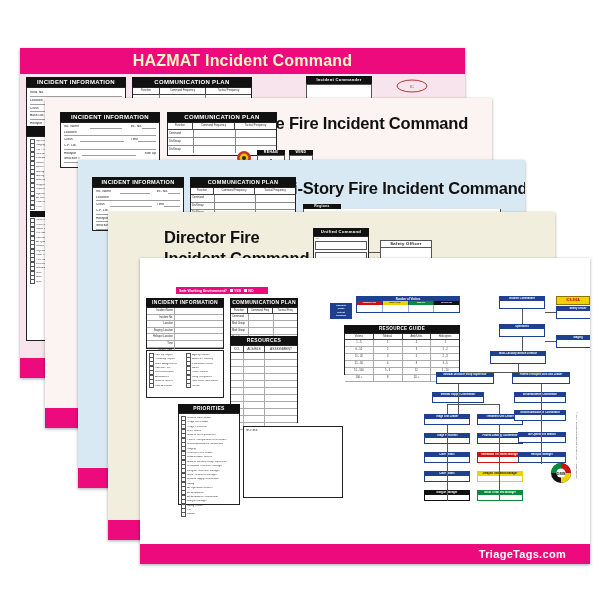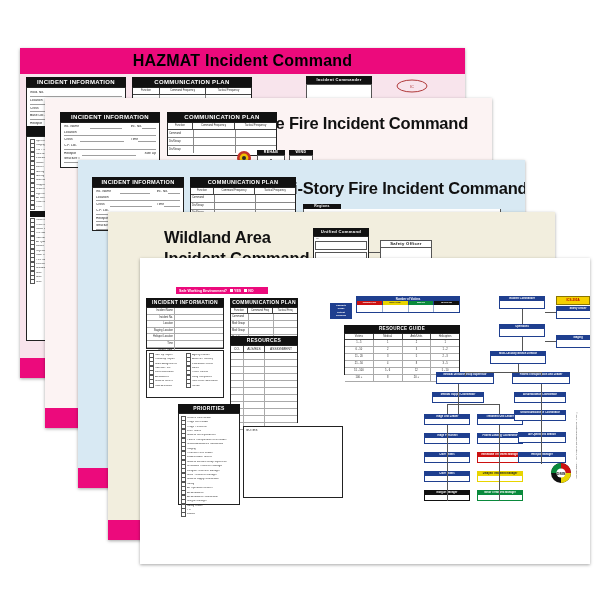--- a/index.html
+++ b/index.html
@@ -11,21 +11,21 @@
   #stage{position:relative;width:600px;height:600px;background:#fff;}
 
   
   .card{position:absolute;box-sizing:border-box;background:#fff;
         box-shadow:0 1px 3px rgba(0,0,0,.35);overflow:hidden;}
   .card .hdr{position:absolute;left:0;top:0;width:100%;background:#EC0A7C;
         display:flex;align-items:center;justify-content:center;}
   .card .ftr{position:absolute;left:0;bottom:0;width:100%;background:#EC0A7C;}
   .card .body{position:absolute;left:0;width:100%;}
 
-  .ttl-w{color:#000000;font-weight:bold;letter-spacing:.2px;white-space:nowrap;}
+  .ttl-w{color:#fef9c3;font-weight:bold;letter-spacing:.2px;white-space:nowrap;}
   .ttl-b{color:#111;font-weight:bold;white-space:nowrap;letter-spacing:-.2px;}
 
   
   .secbar{background:#111;color:#fff;font-weight:bold;text-align:center;
           letter-spacing:.3px;overflow:hidden;white-space:nowrap;}
   .panel{border:1px solid #222;background:#fff;box-sizing:border-box;}
   .gridbox{border:1px solid #555;box-sizing:border-box;}
 
   
   .mline{height:1px;background:#7a7a7a;opacity:.72;}
@@ -708,21 +708,21 @@
             </div>
         </div>
       </div>
     </div>
     <div class="ftr" style="height:20px;"></div>
   </div>
 
   <div class="card" style="left:108px;top:212px;width:447px;height:328px;background:#F2EEDE;">
     <div class="body" style="top:0;height:308px;">
       <div style="position:absolute;left:56px;top:16px;">
-        <div class="ttl-b" style="font-size:16.5px;">Wildland Area</div>
+        <div class="ttl-b" style="font-size:16.5px;">Director Fire</div>
         <div class="ttl-b" style="font-size:16.5px;margin-top:2px;">Incident Command</div>
       </div>
 
       <div style="position:absolute;left:205px;top:16px;width:56px;">
         <div class="secbar" style="font-size:4.2px;line-height:6px;height:6px;border:1px solid #111;">Unified Command</div>
         <div class="panel" style="height:40px;padding:1px;">
           <div class="mlabel" style="padding-left:1px;">IC</div>
           <div class="gridbox" style="height:9px;margin-bottom:2px;"></div>
           <div class="gridbox" style="height:9px;margin-bottom:2px;"></div>
           <div class="gridbox" style="height:9px;"></div>
@@ -1381,15 +1381,18 @@
           <path d="M3 11 A10 10 0 0 1 13 1 L13 11 Z" fill="#0a8a3c"></path>
           <path d="M13 1 A10 10 0 0 1 23 11 L13 11 Z" fill="#cc1111"></path>
           <path d="M23 11 A10 10 0 0 1 13 21 L13 11 Z" fill="#e8d400"></path>
           <circle cx="13" cy="11" r="4.6" fill="#fff"></circle>
           <text x="13" y="12.6" font-size="4" font-weight="bold" fill="#111" text-anchor="middle" font-family="Liberation Sans">DMS</text>
         </svg>
         <div style="position:absolute;left:194px;top:120px;font-size:2.4px;color:#555;white-space:nowrap;
                     transform:rotate(90deg);transform-origin:left top;">© 2017 · Disaster Management Systems, Inc. · TriageTags.com</div>
       </div>
     </div>
+    <div class="ftr" style="height:20px;">
+      <div class="tt" style="position:absolute;right:24px;top:4px;font-size:11px;">TriageTags.com</div>
+    </div>
   </div>
 
 </div>
 
 </body></html>

